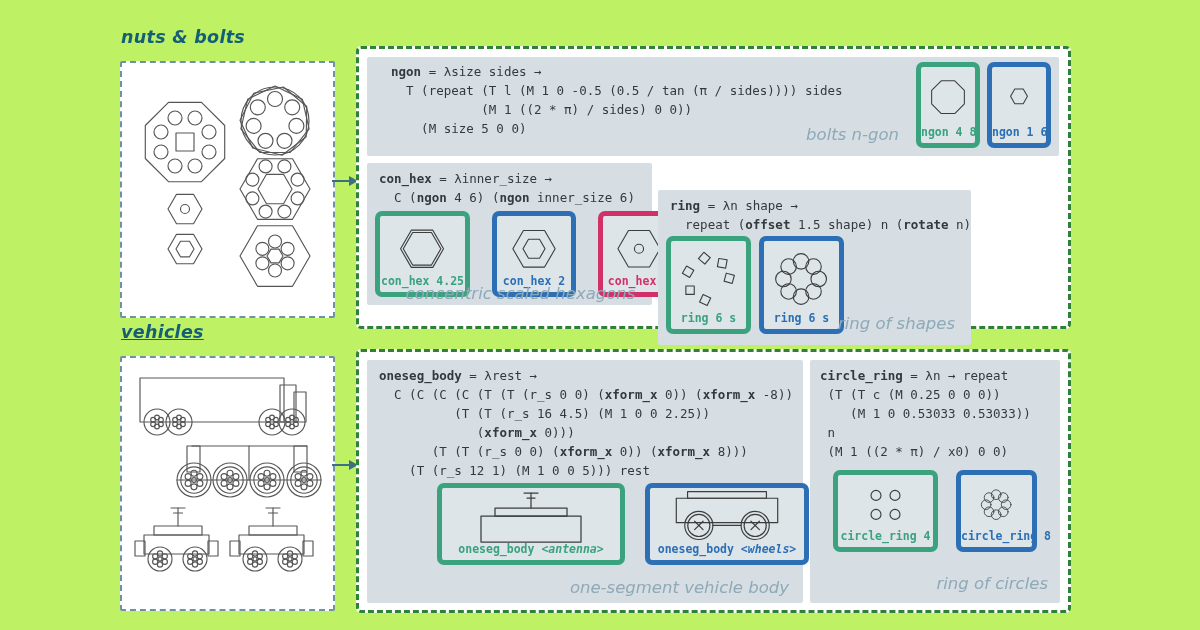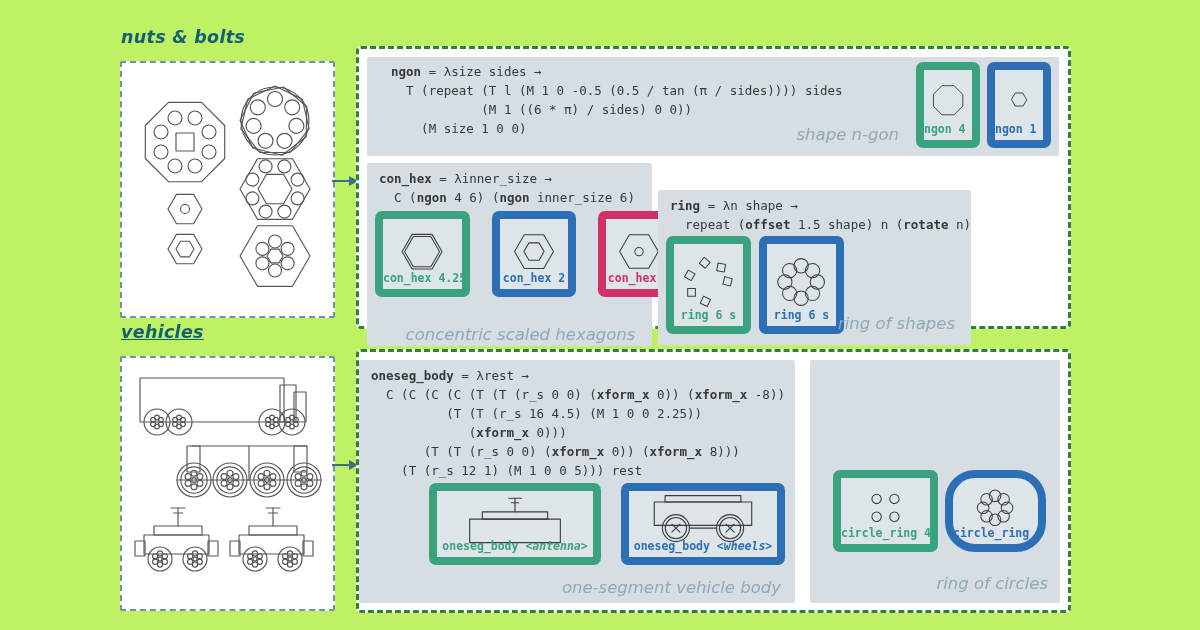--- a/index.html
+++ b/index.html
@@ -9,21 +9,21 @@
         color:var(--title);letter-spacing:.3px;}
   .bbox{position:absolute;border:2px dashed var(--dashblue);border-radius:2px;background:#fff;}
   .gbox{position:absolute;border:3px dashed var(--dashgreen);border-radius:5px;background:#fff;}
   .panel{position:absolute;background:var(--panel);border-radius:2px;}
   .code{position:absolute;font-family:"DejaVu Sans Mono",monospace;font-size:12.5px;
         line-height:19px;color:var(--code);white-space:pre;}
   .code .kw{font-weight:700;}
   .caption{position:absolute;font-style:italic;color:var(--caption);font-size:16.5px;
            white-space:nowrap;}
   .exrow{position:absolute;display:flex;}
-  .exbox{position:relative;border:8px solid #0ea5e9;border-radius:7px;background:var(--boxbg);
+  .exbox{position:relative;border:5px solid #0ea5e9;border-radius:7px;background:var(--boxbg);
          display:flex;align-items:flex-start;justify-content:center;box-sizing:border-box;}
   .exbox .lbl{position:absolute;bottom:4px;left:0;width:100%;text-align:center;
               font-family:"DejaVu Sans Mono",monospace;font-size:11.5px;font-weight:700;
               white-space:nowrap;}
   .exbox .lbl i{font-style:italic;}
   .acc-green{border-color:var(--green);} .acc-green .lbl{color:var(--green);}
   .acc-blue{border-color:var(--blue);}  .acc-blue .lbl{color:var(--blue);}
   .acc-pink{border-color:var(--pink);}  .acc-pink .lbl{color:var(--pink);}
   svg.draw{display:block;}
   svg.draw *{fill:none;stroke:var(--stroke);stroke-width:1.25;stroke-linejoin:round;stroke-linecap:round;}
@@ -91,39 +91,39 @@
   </div>
 
   <svg class="arrow" style="left:332px;top:173px;" width="26" height="16" viewBox="0 0 26 16">
     <line x1="0" y1="8" x2="17" y2="8" stroke="#3c6e86" stroke-width="2"></line>
     <polygon points="17,3 26,8 17,13" fill="#3c6e86"></polygon>
   </svg>
 
   <div class="gbox" style="left:356px;top:46px;width:709px;height:277px;">
 
     <div class="panel" style="left:8px;top:8px;width:692px;height:99px;">
-      <div class="code" style="left:12px;top:5px;margin-left:12px;"><div><span class="kw">ngon</span><span> = λsize sides →</span></div><div><span>  T (repeat (T l (M 1 0 -0.5 (0.5 / tan (π / sides)))) sides</span></div><div><span>            (M 1 ((6 * π) / sides) 0 0))</span></div><div><span>    (M size 1 0 0)</span></div></div>
-      <div class="caption" style="right:160px;bottom:12px;">shape n-gon</div>
+      <div class="code" style="left:12px;top:5px;margin-left:12px;"><div><span class="kw">ngon</span><span> = λsize sides →</span></div><div><span>  T (repeat (T l (M 1 0 -0.5 (0.5 / tan (π / sides)))) sides</span></div><div><span>            (M 1 ((2 * π) / sides) 0 0))</span></div><div><span>    (M size 5 0 0)</span></div></div>
+      <div class="caption" style="right:160px;bottom:12px;">bolts n-gon</div>
       <div class="exrow" style="right:8px;top:5px;gap:7px;">
         <div class="exbox acc-green" style="width:64px;height:86px;">
           <svg class="draw" width="64" height="62" viewBox="0 0 64 62">
             <polygon points="51.4,22 40,10.6 24,10.6 12.6,22 12.6,38 24,49.4 40,49.4 51.4,38"></polygon>
           </svg>
           <div class="lbl">ngon 4 8</div>
         </div>
         <div class="exbox acc-blue" style="width:64px;height:86px;">
           <svg class="draw" width="64" height="62" viewBox="0 0 64 62">
             <polygon points="42,29 37,20.3 27,20.3 22,29 27,37.7 37,37.7"></polygon>
           </svg>
           <div class="lbl">ngon 1 6</div>
         </div>
       </div>
     </div>
 
-    <div class="panel" style="left:8px;top:114px;width:285px;height:183px;">
+    <div class="panel" style="left:8px;top:114px;width:285px;height:142px;">
       <div class="code" style="left:12px;top:6px;"><div><span class="kw">con_hex</span><span> = λinner_size →</span></div><div><span>  C (</span><span class="kw">ngon</span><span> 4 6) (</span><span class="kw">ngon</span><span> inner_size 6)</span></div></div>
       <div class="exrow" style="left:8px;top:48px;gap:22px;">
         <div class="exbox acc-green" style="width:95px;height:86px;">
           <svg class="draw" width="95" height="62" viewBox="0 0 95 62">
             <polygon stroke-width="2.4" points="71,33 59,12.2 35,12.2 23,33 35,53.8 59,53.8"></polygon>
             <polygon stroke-width="2.4" points="68,33 57.5,14.8 36.5,14.8 26,33 36.5,51.2 57.5,51.2"></polygon>
           </svg>
           <div class="lbl">con_hex 4.25</div>
         </div>
         <div class="exbox acc-blue" style="width:84px;height:86px;">
@@ -265,24 +265,24 @@
     </svg>
   </div>
 
   <svg class="arrow" style="left:332px;top:457px;" width="26" height="16" viewBox="0 0 26 16">
     <line x1="0" y1="8" x2="17" y2="8" stroke="#3c6e86" stroke-width="2"></line>
     <polygon points="17,3 26,8 17,13" fill="#3c6e86"></polygon>
   </svg>
 
   <div class="gbox" style="left:356px;top:349px;width:709px;height:258px;">
 
-    <div class="panel" style="left:0;top:8px;width:436px;height:243px;">
+    <div class="panel" style="left:8px;top:8px;width:436px;height:243px;">
       <div class="code" style="left:12px;top:6px;"><div><span class="kw">oneseg_body</span><span> = λrest →</span></div><div><span>  C (C (C (C (T (T (r_s 0 0) (</span><span class="kw">xform_x</span><span> 0)) (</span><span class="kw">xform_x</span><span> -8))</span></div><div><span>          (T (T (r_s 16 4.5) (M 1 0 0 2.25))</span></div><div><span>             (</span><span class="kw">xform_x</span><span> 0)))</span></div><div><span>       (T (T (r_s 0 0) (</span><span class="kw">xform_x</span><span> 0)) (</span><span class="kw">xform_x</span><span> 8)))</span></div><div><span>    (T (r_s 12 1) (M 1 0 0 5))) rest</span></div></div>
       <div class="exrow" style="left:70px;top:123px;gap:8px;">
-        <div class="exbox acc-green" style="width:172px;height:82px;">
+        <div class="exbox acc-green" style="width:188px;height:82px;">
           <svg class="draw" width="172" height="58" viewBox="0 0 172 58">
             <line x1="86" y1="20" x2="86" y2="5"></line>
               <line x1="79" y1="5" x2="93" y2="5"></line>
             <line x1="82" y1="10" x2="90" y2="10"></line>
             <rect x="50" y="20" width="72" height="8"></rect>
             <rect x="36" y="28" width="100" height="26"></rect>
           </svg>
           <div class="lbl"><span>oneseg_body</span> <i>&lt;antenna&gt;</i></div>
         </div>
         <div class="exbox acc-blue" style="width:164px;height:82px;margin-left:12px;">
@@ -299,31 +299,32 @@
             <line x1="107.5" y1="33.5" x2="116.5" y2="42.5" stroke-width="3.4"></line>
             <line x1="107.5" y1="42.5" x2="116.5" y2="33.5" stroke-width="3.4"></line>
           </svg>
           <div class="lbl"><span>oneseg_body</span> <i>&lt;wheels&gt;</i></div>
         </div>
       </div>
       <div class="caption" style="right:14px;bottom:6px;">one-segment vehicle body</div>
     </div>
 
     <div class="panel" style="left:451px;top:8px;width:250px;height:243px;">
-      <div class="exrow" style="left:23px;top:110px;gap:7px;">
+      <div class="code" style="left:10px;top:6px;"><div><span class="kw">circle_ring</span><span> = λn → repeat</span></div><div><span> (T (T c (M 0.25 0 0 0))</span></div><div><span>    (M 1 0 0.53033 0.53033))</span></div><div><span> n</span></div><div><span> (M 1 ((2 * π) / x0) 0 0)</span></div></div>
+      <div class="exrow" style="left:23px;top:110px;gap:18px;">
         <div class="exbox acc-green" style="width:105px;height:82px;">
           <svg class="draw" width="105" height="58" viewBox="0 0 105 58">
             <circle cx="42" cy="19.5" r="5.5" stroke-width="2.6"></circle>
               <circle cx="63" cy="19.5" r="5.5" stroke-width="2.6"></circle>
             <circle cx="42" cy="40.5" r="5.5" stroke-width="2.6"></circle>
               <circle cx="63" cy="40.5" r="5.5" stroke-width="2.6"></circle>
           </svg>
           <div class="lbl">circle_ring 4</div>
         </div>
-        <div class="exbox acc-blue" style="width:101px;height:82px;border-radius:30px;">
+        <div class="exbox acc-blue" style="width:81px;height:82px;">
           <svg class="draw" width="103" height="58" viewBox="0 0 103 58">
             <circle cx="51" cy="15.5" r="7" stroke-width="3.4"></circle>
               <circle cx="61.3" cy="19.7" r="7" stroke-width="3.4"></circle>
             <circle cx="65.5" cy="30" r="7" stroke-width="3.4"></circle>
               <circle cx="61.3" cy="40.3" r="7" stroke-width="3.4"></circle>
             <circle cx="51" cy="44.5" r="7" stroke-width="3.4"></circle>
               <circle cx="40.7" cy="40.3" r="7" stroke-width="3.4"></circle>
             <circle cx="36.5" cy="30" r="7" stroke-width="3.4"></circle>
               <circle cx="40.7" cy="19.7" r="7" stroke-width="3.4"></circle>
           </svg>

